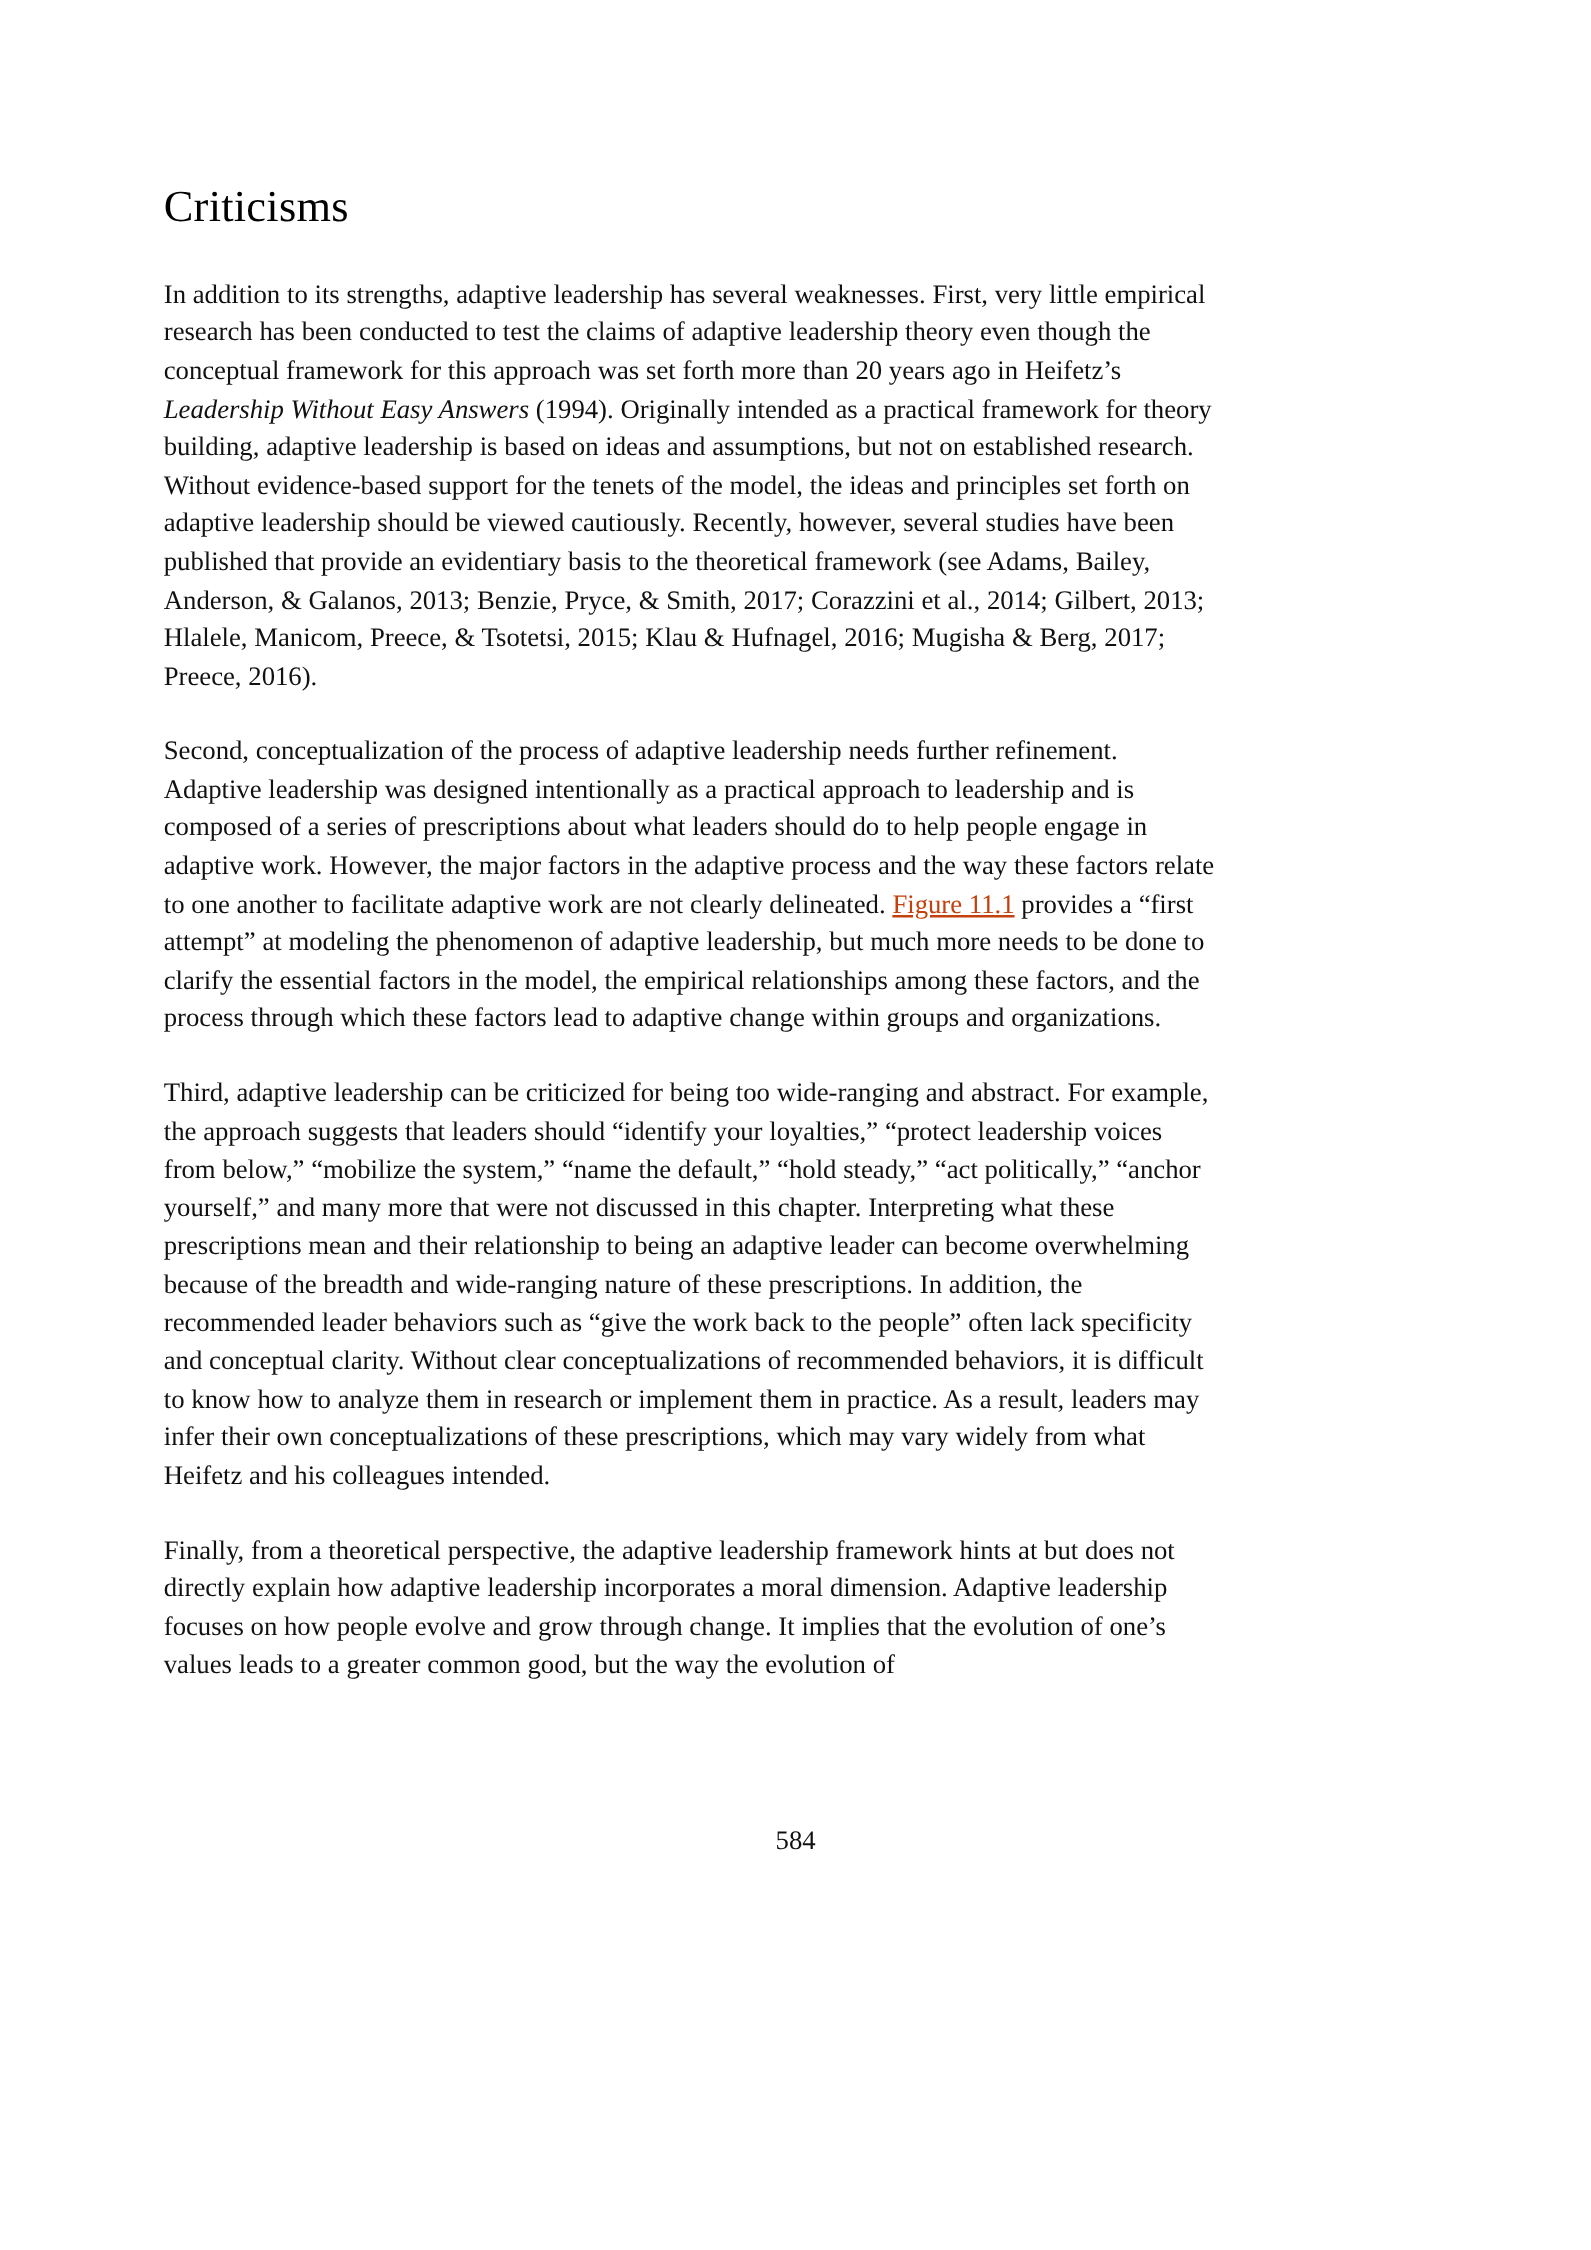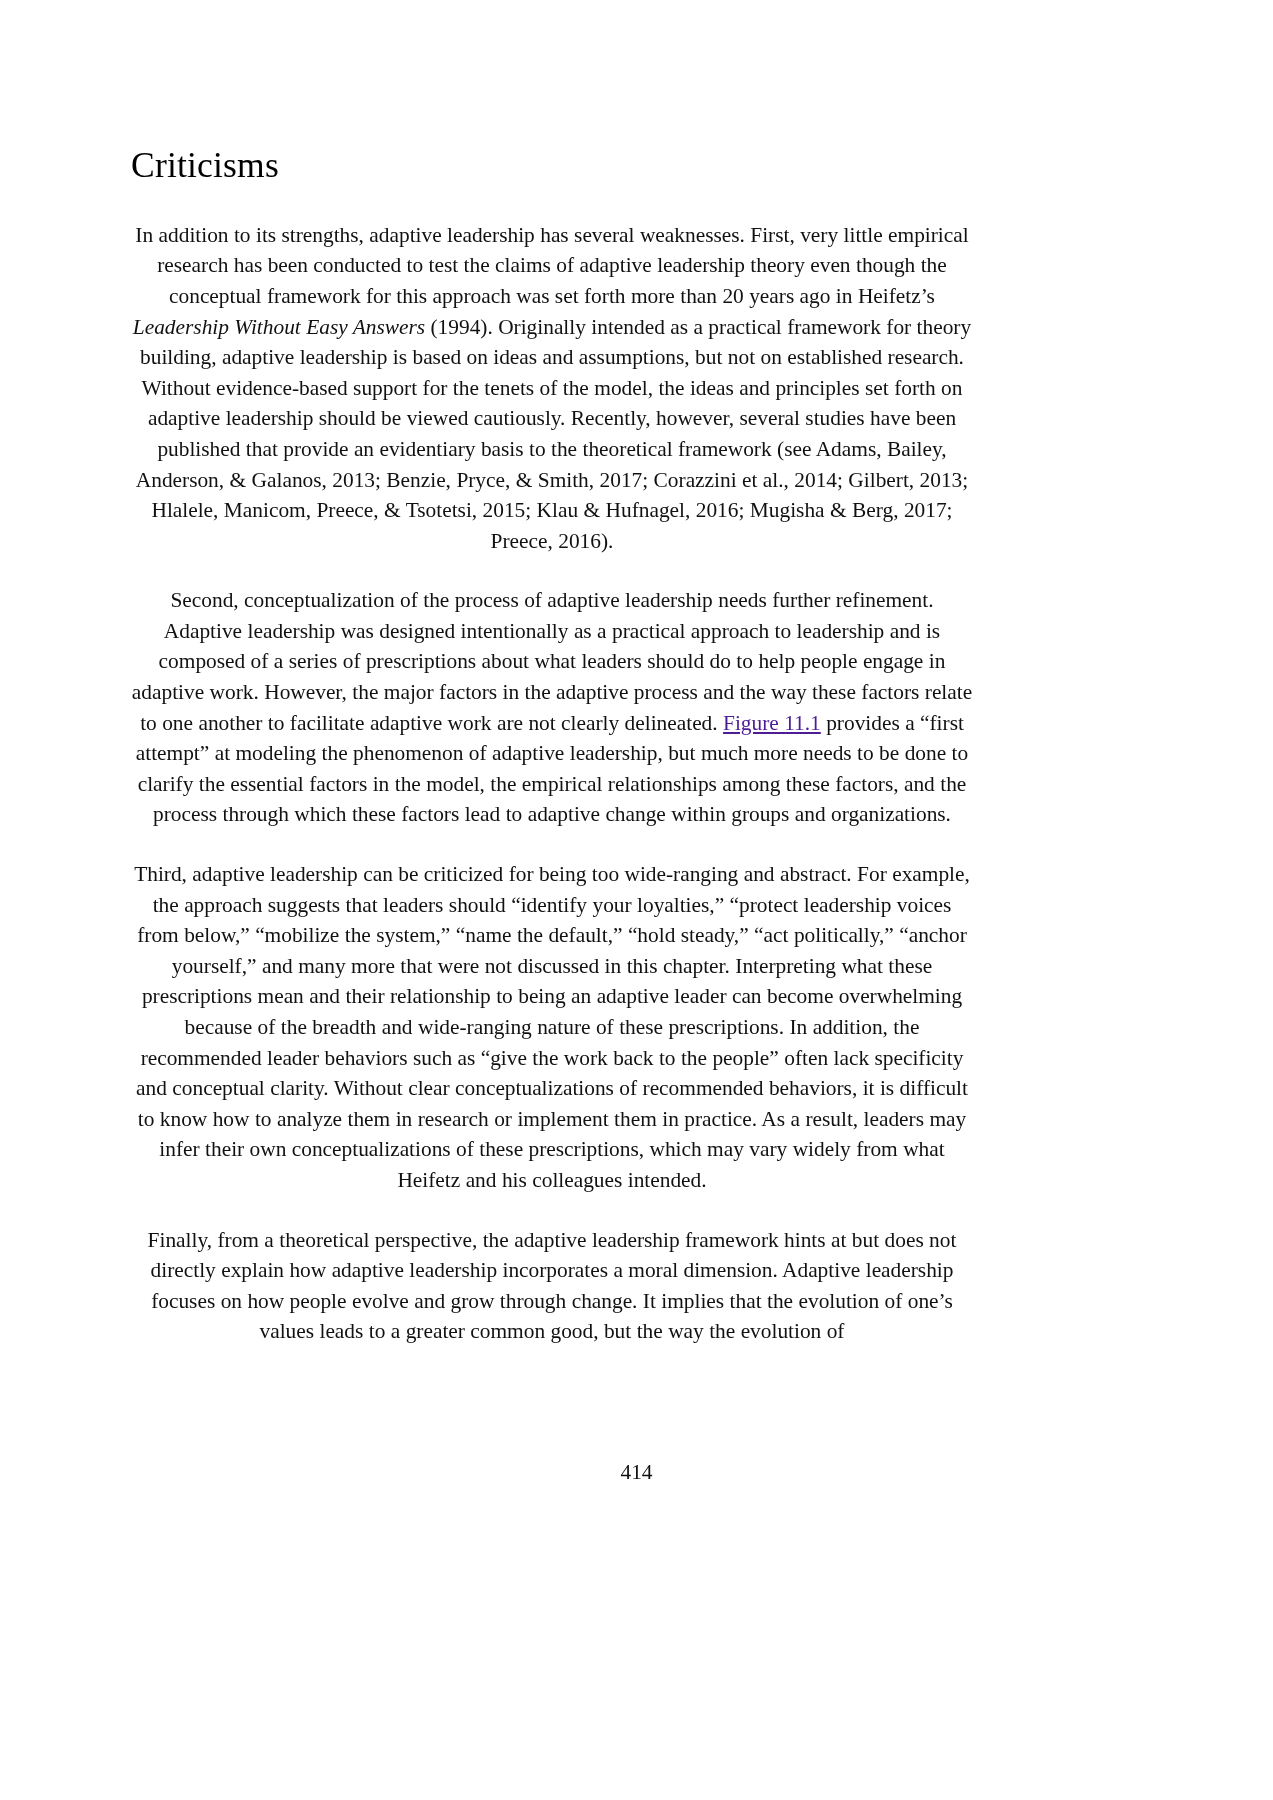--- a/index.html
+++ b/index.html
@@ -37,33 +37,33 @@
     font-size: 35.5px;
     line-height: 1.12;
     letter-spacing: 0.2px;
     margin: 0 0 34px 0;
     color: #000000;
   }
   p.body-para {
     font-size: 21.4px;
     line-height: 30.6px;
     margin: 0 0 29px 0;
-    text-align: center;
+    text-align: left;
     color: #111111;
     letter-spacing: -0.02px;
     word-spacing: 0.1px;
   }
   p.body-para:last-of-type {
     margin-bottom: 16px;
   }
   .ital {
     font-style: italic;
   }
   a.figure-link {
-    color: #4c1d95;
+    color: #c2410c;
     text-decoration: underline;
     text-underline-offset: 2px;
   }
   .page-number {
     position: absolute;
     left: 0;
     top: 1459px;
     width: 1273px;
     text-align: center;
     font-size: 21.4px;
@@ -83,15 +83,15 @@
     <p class="body-para"><span>In addition to its strengths, adaptive leadership has several weaknesses. First, very little empirical research has been conducted to test the claims of adaptive leadership theory even though the conceptual framework for this approach was set forth more than 20 years ago in Heifetz’s </span><span class="ital">Leadership Without Easy Answers</span><span> (1994). Originally intended as a practical framework for theory building, adaptive leadership is based on ideas and assumptions, but not on established research. Without evidence-based support for the tenets of the model, the ideas and principles set forth on adaptive leadership should be viewed cautiously. Recently, however, several studies have been published that provide an evidentiary basis to the theoretical framework (see Adams, Bailey, Anderson, &amp; Galanos, 2013; Benzie, Pryce, &amp; Smith, 2017; Corazzini et al., 2014; Gilbert, 2013; Hlalele, Manicom, Preece, &amp; Tsotetsi, 2015; Klau &amp; Hufnagel, 2016; Mugisha &amp; Berg, 2017; Preece, 2016).</span></p>
 
     <p class="body-para"><span>Second, conceptualization of the process of adaptive leadership needs further refinement. Adaptive leadership was designed intentionally as a practical approach to leadership and is composed of a series of prescriptions about what leaders should do to help people engage in adaptive work. However, the major factors in the adaptive process and the way these factors relate to one another to facilitate adaptive work are not clearly delineated. </span><a class="figure-link" href="#">Figure 11.1</a><span> provides a “first attempt” at modeling the phenomenon of adaptive leadership, but much more needs to be done to clarify the essential factors in the model, the empirical relationships among these factors, and the process through which these factors lead to adaptive change within groups and organizations.</span></p>
 
     <p class="body-para">Third, adaptive leadership can be criticized for being too wide-ranging and abstract. For example, the approach suggests that leaders should “identify your loyalties,” “protect leadership voices from below,” “mobilize the system,” “name the default,” “hold steady,” “act politically,” “anchor yourself,” and many more that were not discussed in this chapter. Interpreting what these prescriptions mean and their relationship to being an adaptive leader can become overwhelming because of the breadth and wide-ranging nature of these prescriptions. In addition, the recommended leader behaviors such as “give the work back to the people” often lack specificity and conceptual clarity. Without clear conceptualizations of recommended behaviors, it is difficult to know how to analyze them in research or implement them in practice. As a result, leaders may infer their own conceptualizations of these prescriptions, which may vary widely from what Heifetz and his colleagues intended.</p>
 
     <p class="body-para">Finally, from a theoretical perspective, the adaptive leadership framework hints at but does not directly explain how adaptive leadership incorporates a moral dimension. Adaptive leadership focuses on how people evolve and grow through change. It implies that the evolution of one’s values leads to a greater common good, but the way the evolution of</p>
 
   </div>
 
-  <div class="page-number">414</div>
+  <div class="page-number">584</div>
 
 </div>
 
 </body></html>

